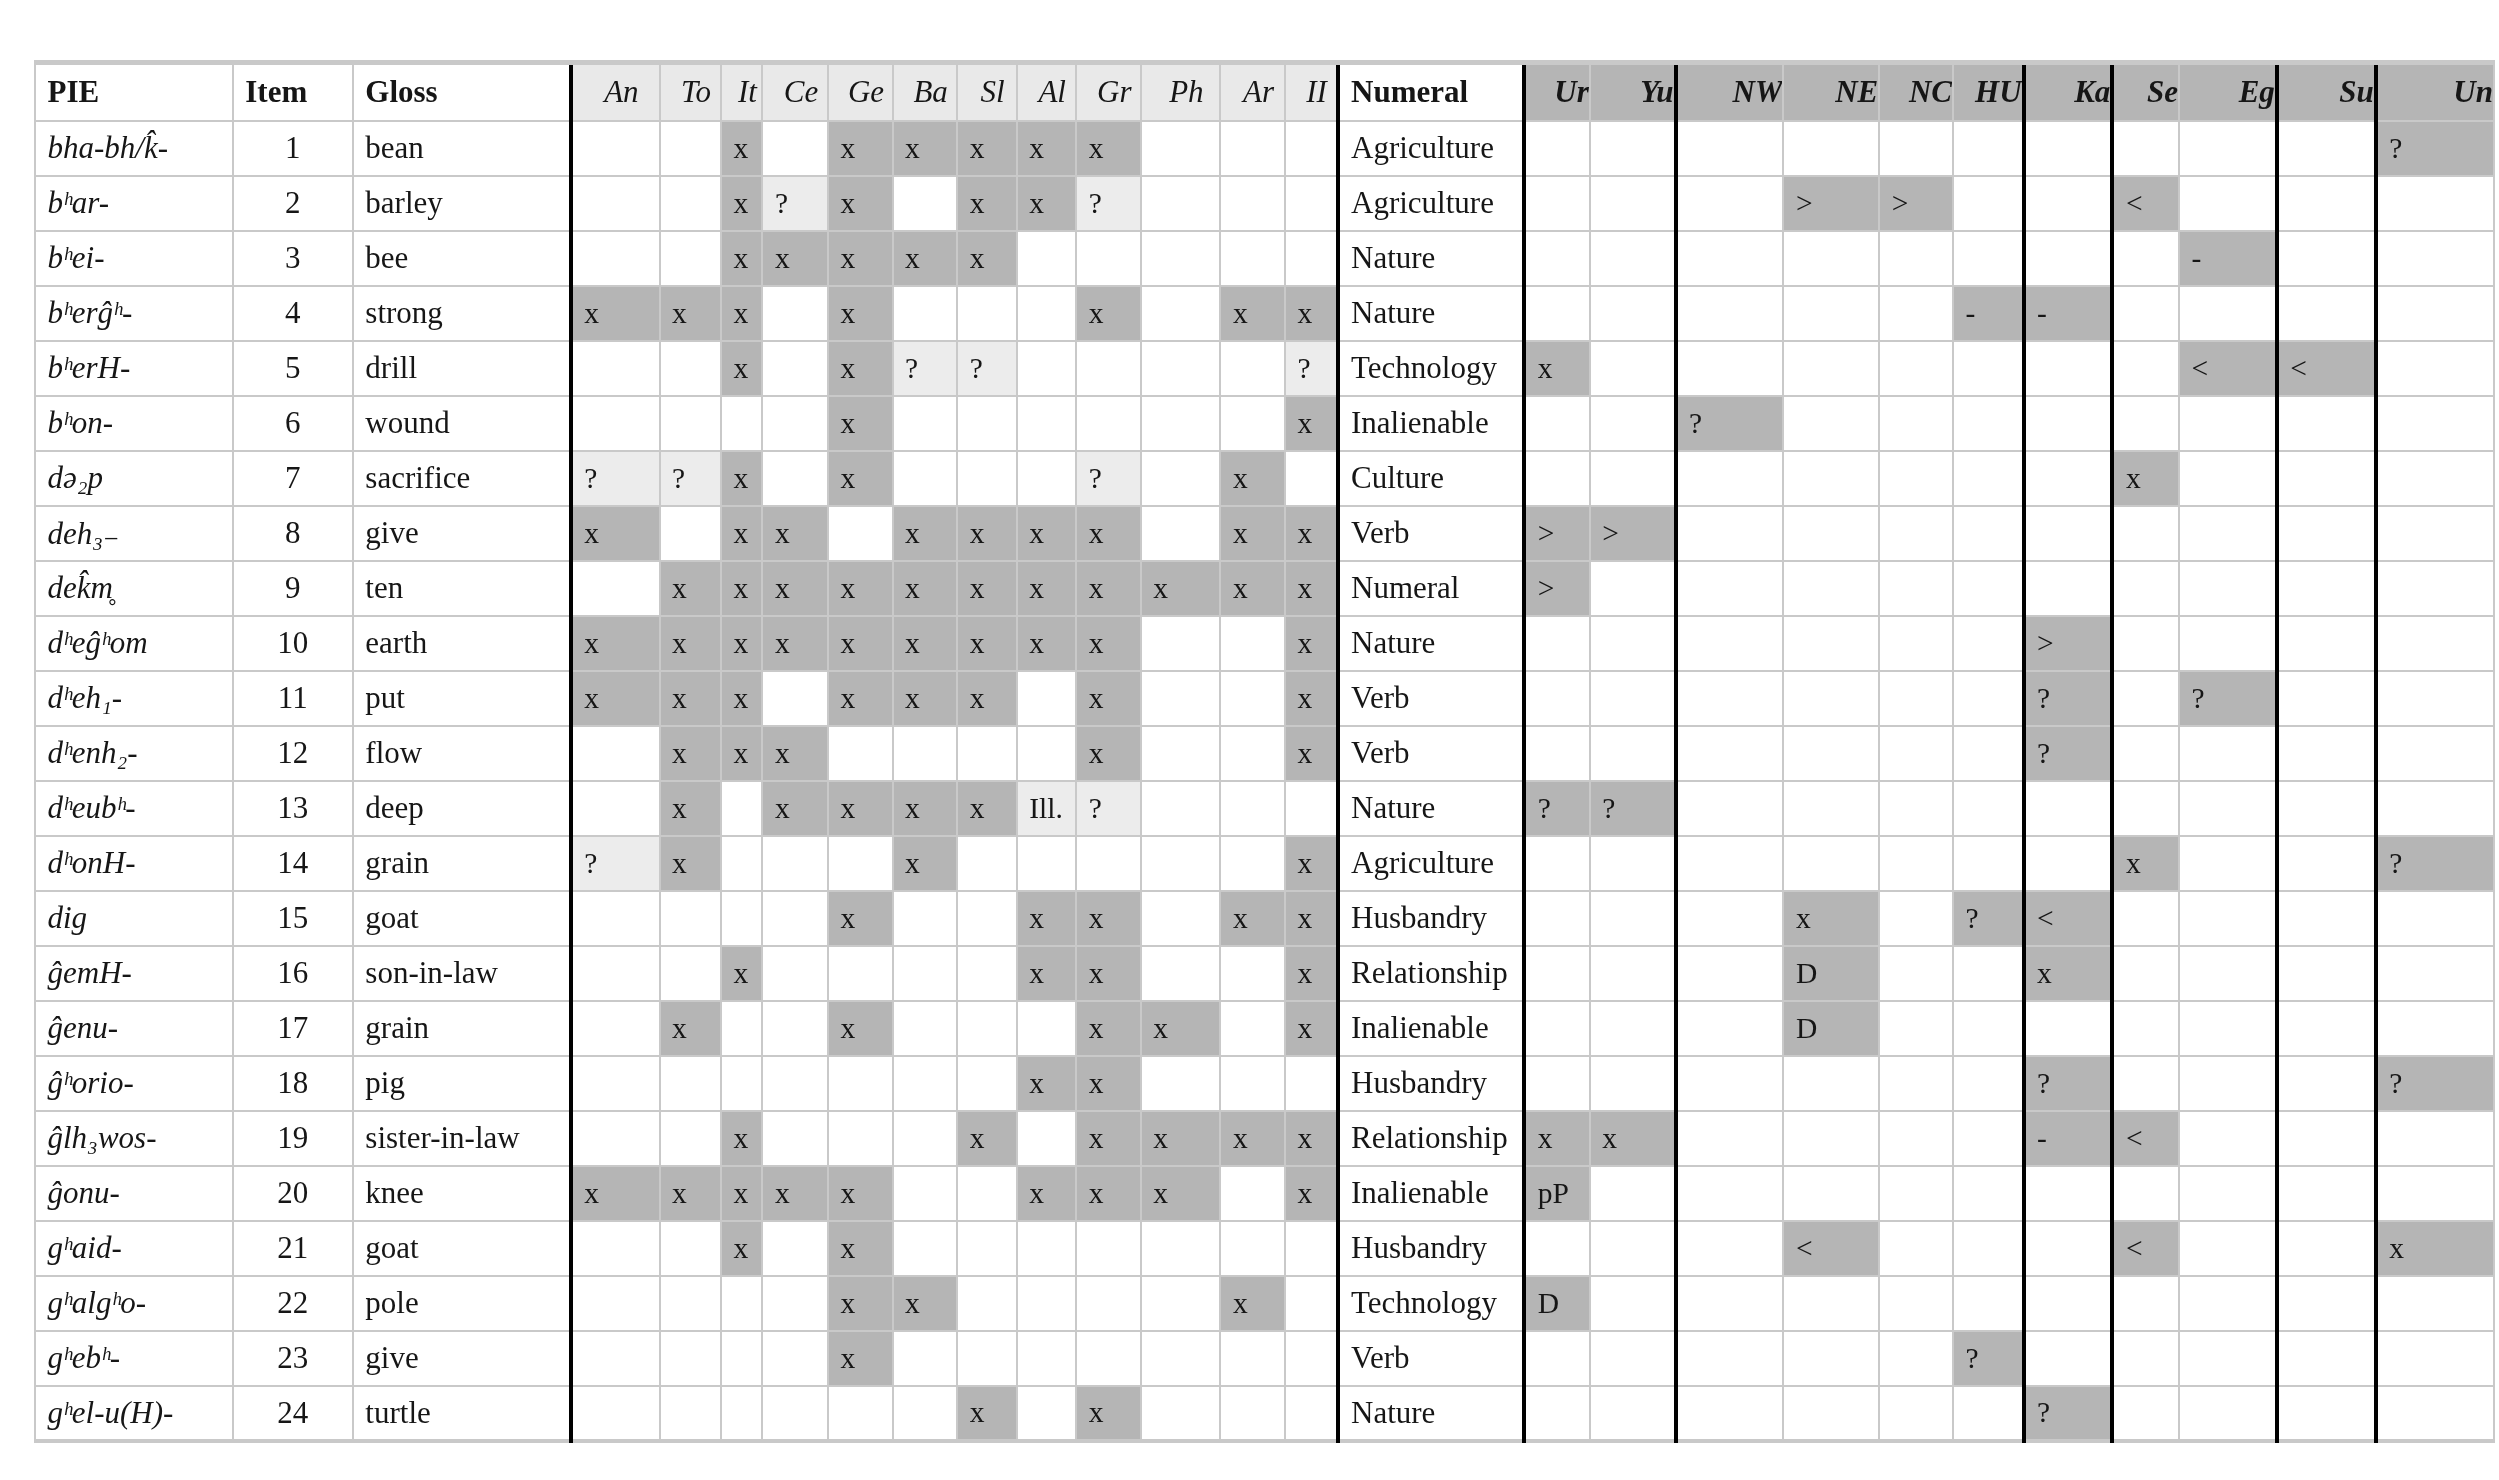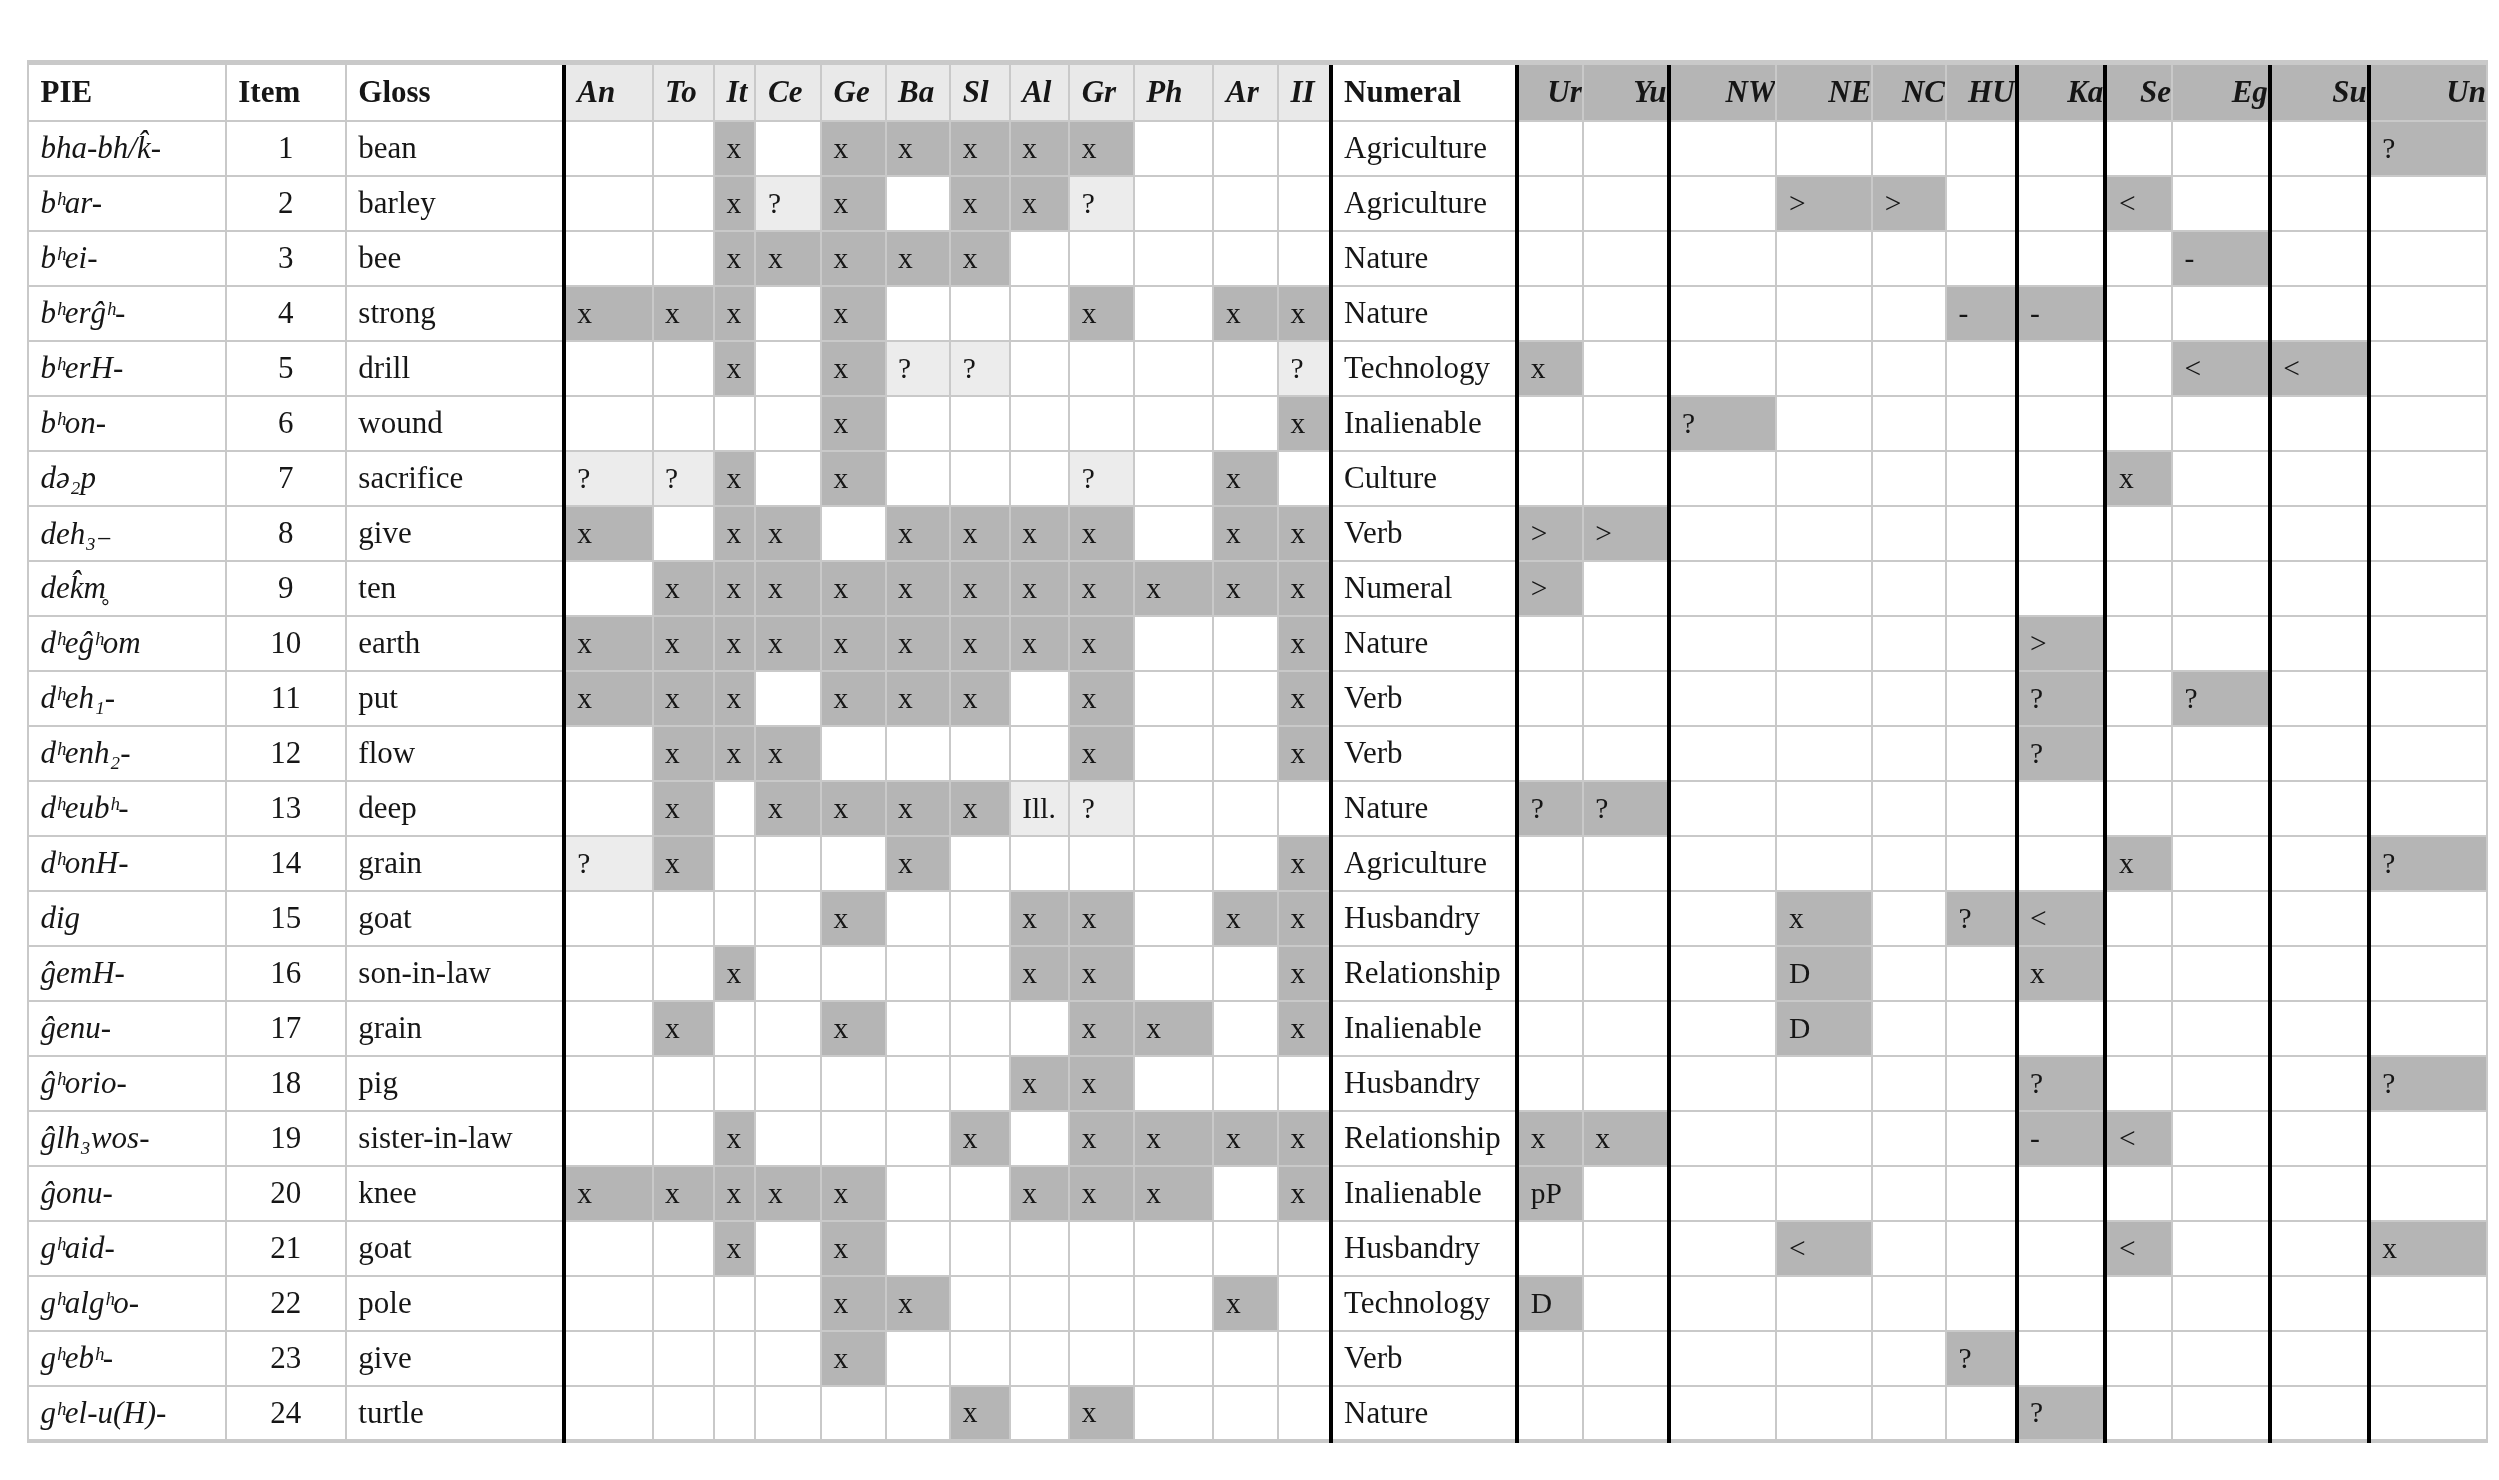--- a/index.html
+++ b/index.html
@@ -13,21 +13,21 @@
   }
   *{box-sizing:border-box;}
   html,body{margin:0;padding:0;}
   body{
     width:2500px;height:1480px;
     background:#ffffff;
     font-family:"Liberation Serif","DejaVu Serif",serif;
     color:var(--text);
     overflow:hidden;
   }
-  .table-wrap{position:absolute;left:27px;top:60px;}
+  .table-wrap{position:absolute;left:34px;top:60px;}
   table{
     border-collapse:collapse;
     table-layout:fixed;
     width:2461px;
   }
   td,th{
     border:2.5px solid var(--grid);
     padding:0 0 0 11.5px;
     vertical-align:middle;
     text-align:left;
@@ -36,21 +36,21 @@
     overflow:hidden;
     white-space:nowrap;
   }
   table{border-top:5.7px solid var(--grid);border-bottom:4.1px solid var(--grid);}
   thead tr{height:58px;}
   tbody tr{height:55px;}
   
   .grp{border-left:4.1px solid var(--divider);}
   
   th.plain{font-weight:bold;}
-  th.bh{font-weight:bold;font-style:italic;background:var(--header_branch_bg);}
+  th.bh{font-weight:normal;font-style:italic;background:var(--header_branch_bg);text-align:center;}
   th.ch{font-weight:bold;font-style:italic;background:var(--header_contact_bg);text-align:right;}
   
   td.pie{font-style:italic;}
   td.item{text-align:center;padding:0;}
   td.sym{font-size:29.5px;}
   td.bg-d{background:var(--cell_dark);}
   td.bg-l{background:var(--cell_light);}
   
   .c-pie{width:196px;}.c-item{width:119px;}.c-gloss{width:216px;}
   .c-an{width:88px;}.c-to{width:61px;}.c-it{width:41px;}.c-ce{width:65px;}

